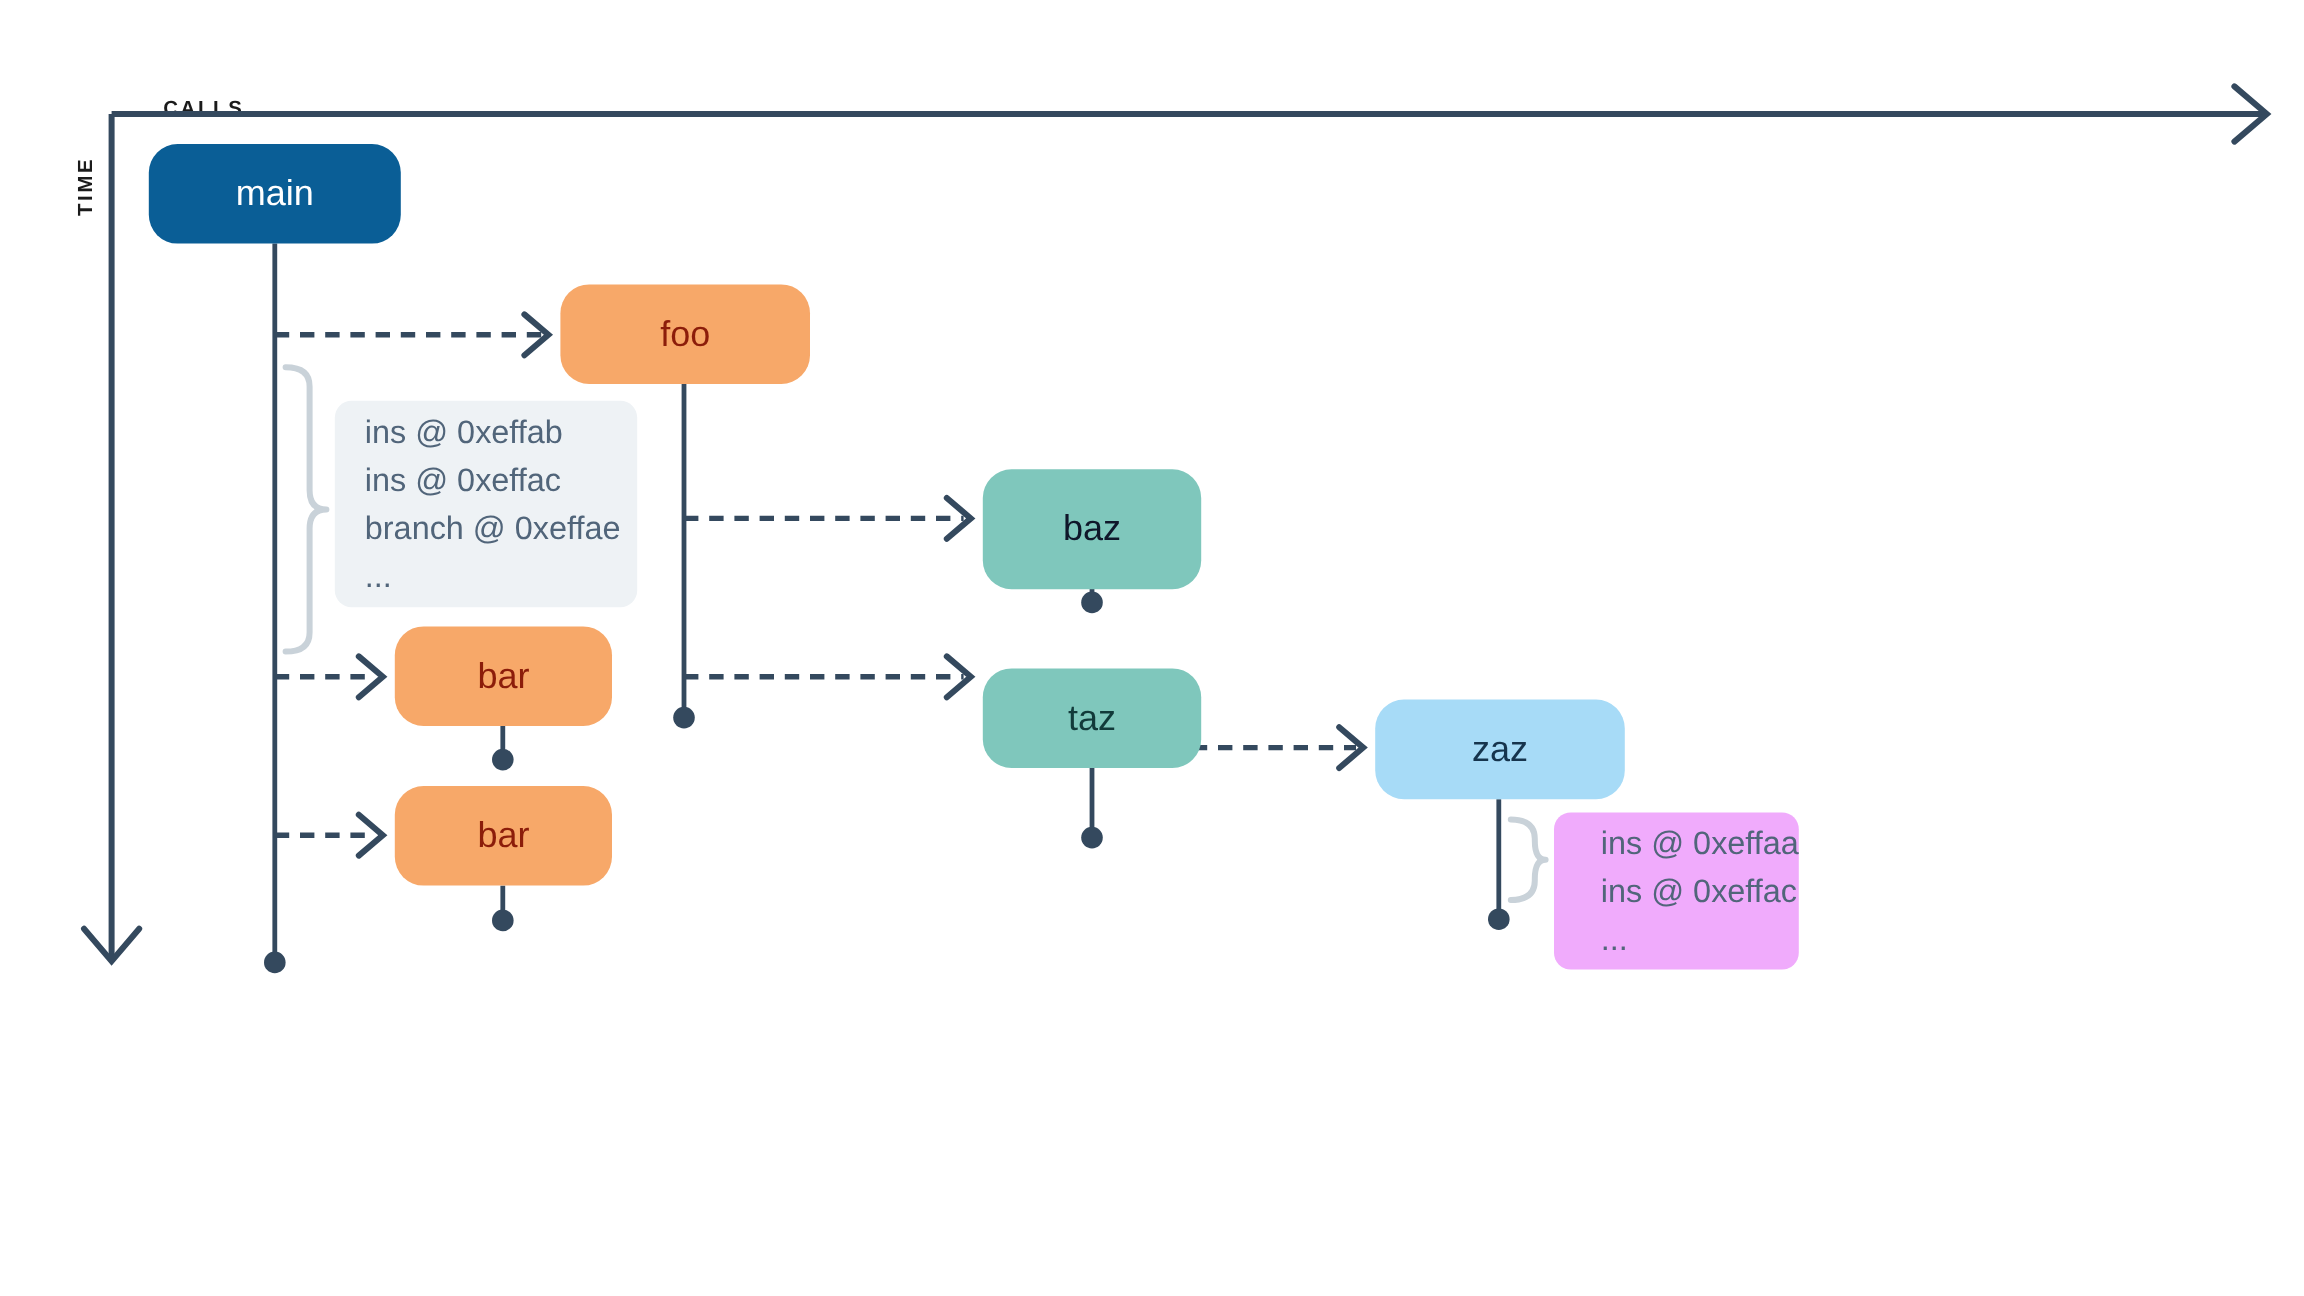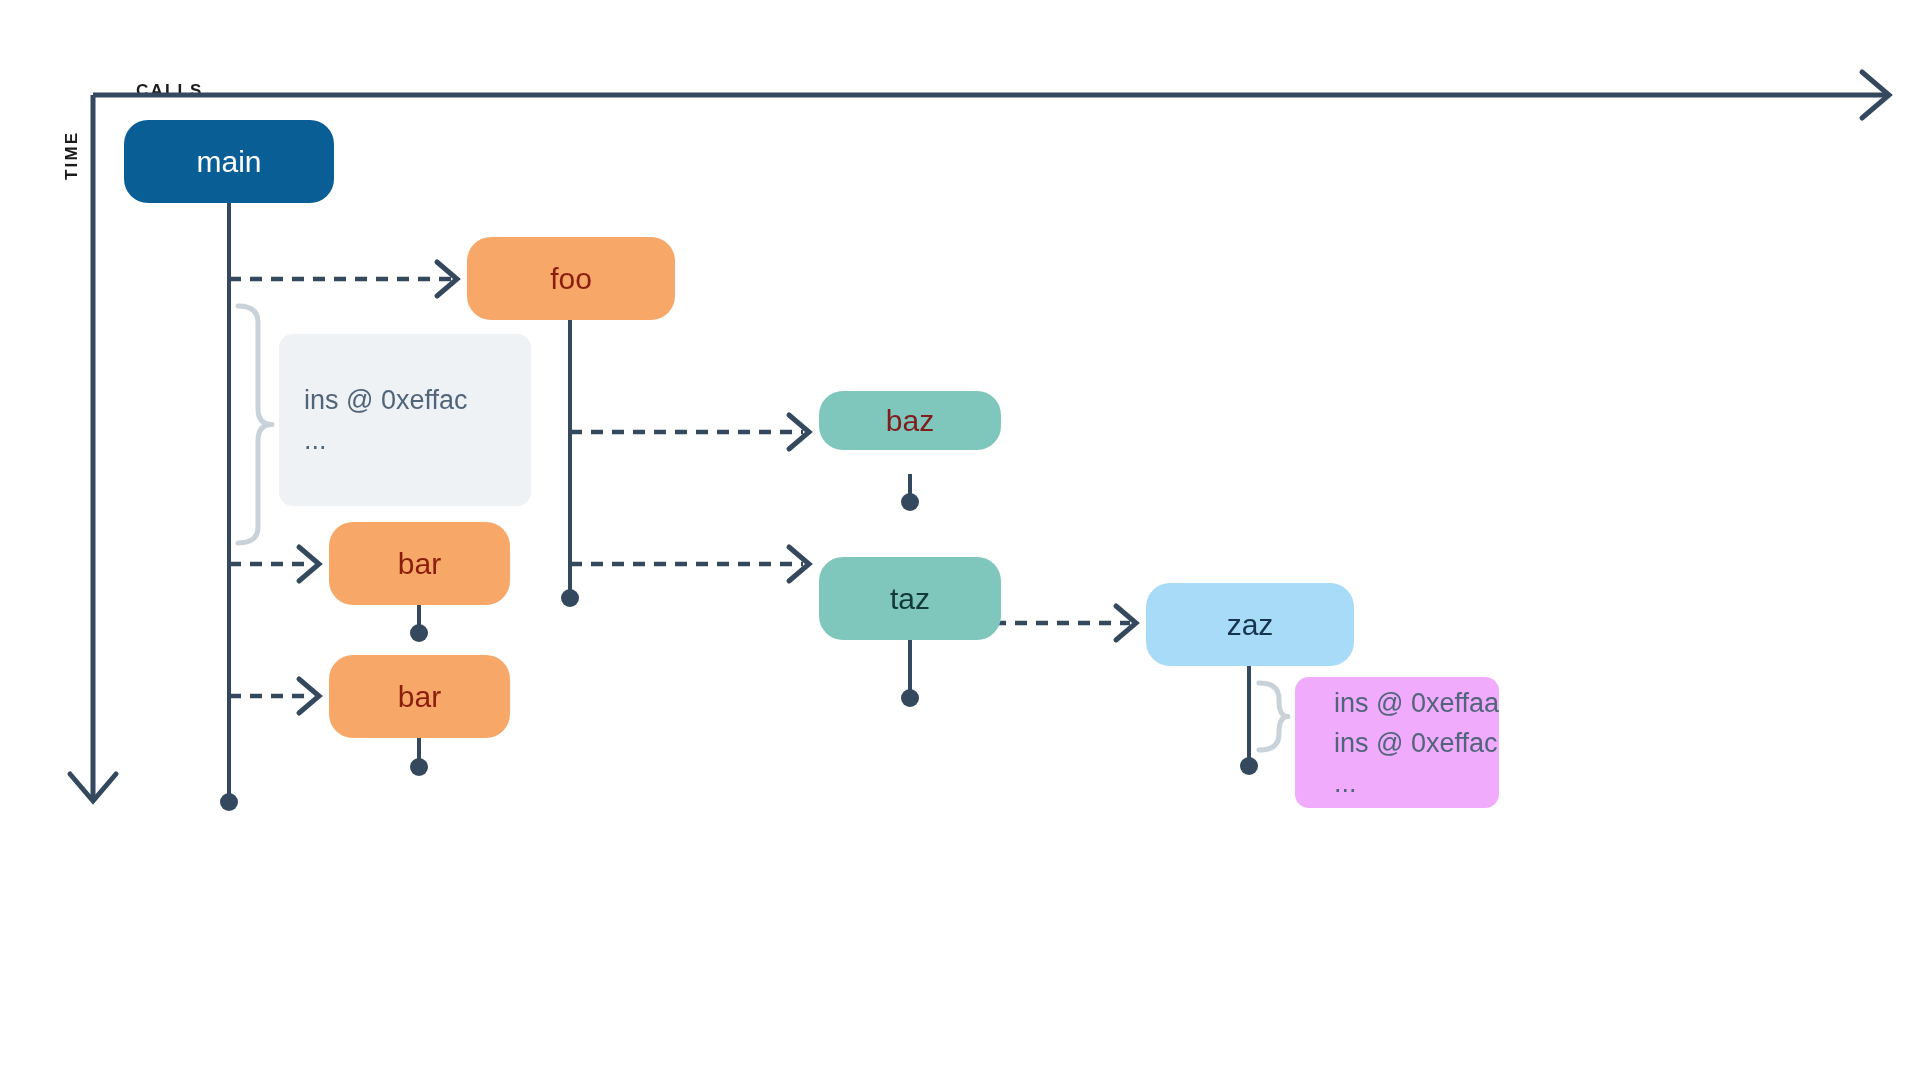--- a/index.html
+++ b/index.html
@@ -145,33 +145,35 @@
       </div>
       <div class="fnbox" style="left: 467px; top: 237px; width: 208px; height: 83px; background: rgb(247, 168, 105); color: rgb(140, 29, 10);">
         <span>foo</span>
       </div>
       <div class="fnbox" style="left: 329px; top: 522px; width: 181px; height: 83px; background: rgb(247, 168, 105); color: rgb(140, 29, 10);">
         <span>bar</span>
       </div>
       <div class="fnbox" style="left: 329px; top: 655px; width: 181px; height: 83px; background: rgb(247, 168, 105); color: rgb(140, 29, 10);">
         <span>bar</span>
       </div>
-      <div class="fnbox" style="left: 819px; top: 391px; width: 182px; height: 59px; background: rgb(127, 199, 188); color: #7f1d1d;">
+      <div class="fnbox" style="left: 819px; top: 391px; width: 182px; height: 100px; background: rgb(127, 199, 188); color: #0f172a;">
         <span>baz</span>
       </div>
       <div class="fnbox" style="left: 819px; top: 522px; width: 182px; height: 83px; background: rgb(127, 199, 188); color: rgb(18, 58, 58); margin-top: 35px;">
         <span>taz</span>
       </div>
       <div class="fnbox" style="left: 1146px; top: 583px; width: 208px; height: 83px; background: rgb(167, 219, 247); color: rgb(22, 52, 77); justify-content: center;">
         <span>zaz</span>
       </div>
     </div>
   <div id="notes-layer">
       <div class="notebox" style="left: 279px; top: 334px; width: 252px; height: 172px; background: rgb(238, 242, 245); padding-left: 25px;">
+        <div class="noteline" style="color: rgb(81, 101, 122);">ins @ 0xeffab</div>
         <div class="noteline" style="color: rgb(81, 101, 122);">ins @ 0xeffac</div>
+        <div class="noteline" style="color: rgb(81, 101, 122);">branch @ 0xeffae</div>
         <div class="noteline" style="color: rgb(81, 101, 122);">...</div>
       </div>
       <div class="notebox" style="left: 1295px; top: 677px; width: 204px; height: 131px; background: #f0abfc; padding-left: 39px;">
         <div class="noteline" style="color: rgb(81, 101, 122);">ins @ 0xeffaa</div>
         <div class="noteline" style="color: rgb(81, 101, 122);">ins @ 0xeffac</div>
         <div class="noteline" style="color: rgb(81, 101, 122);">...</div>
       </div>
     </div>
 
 </div>

